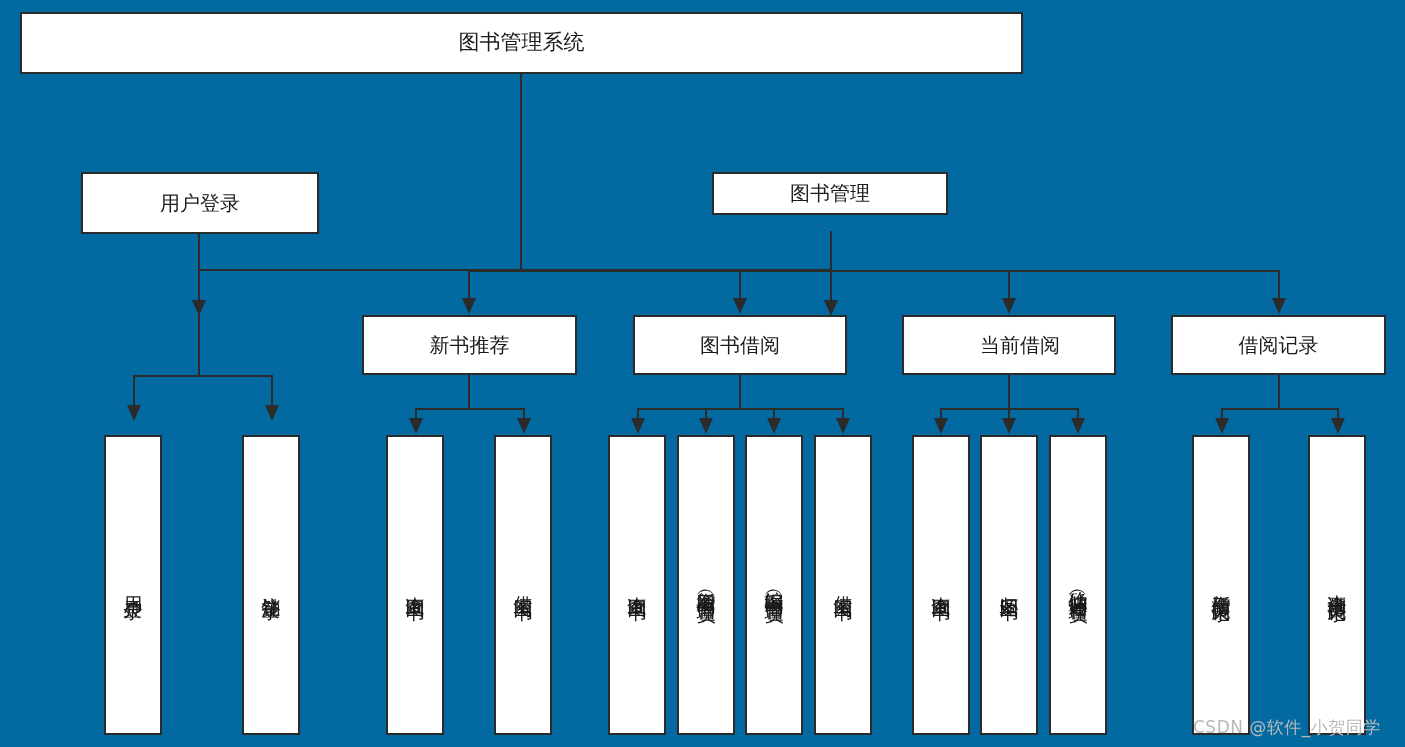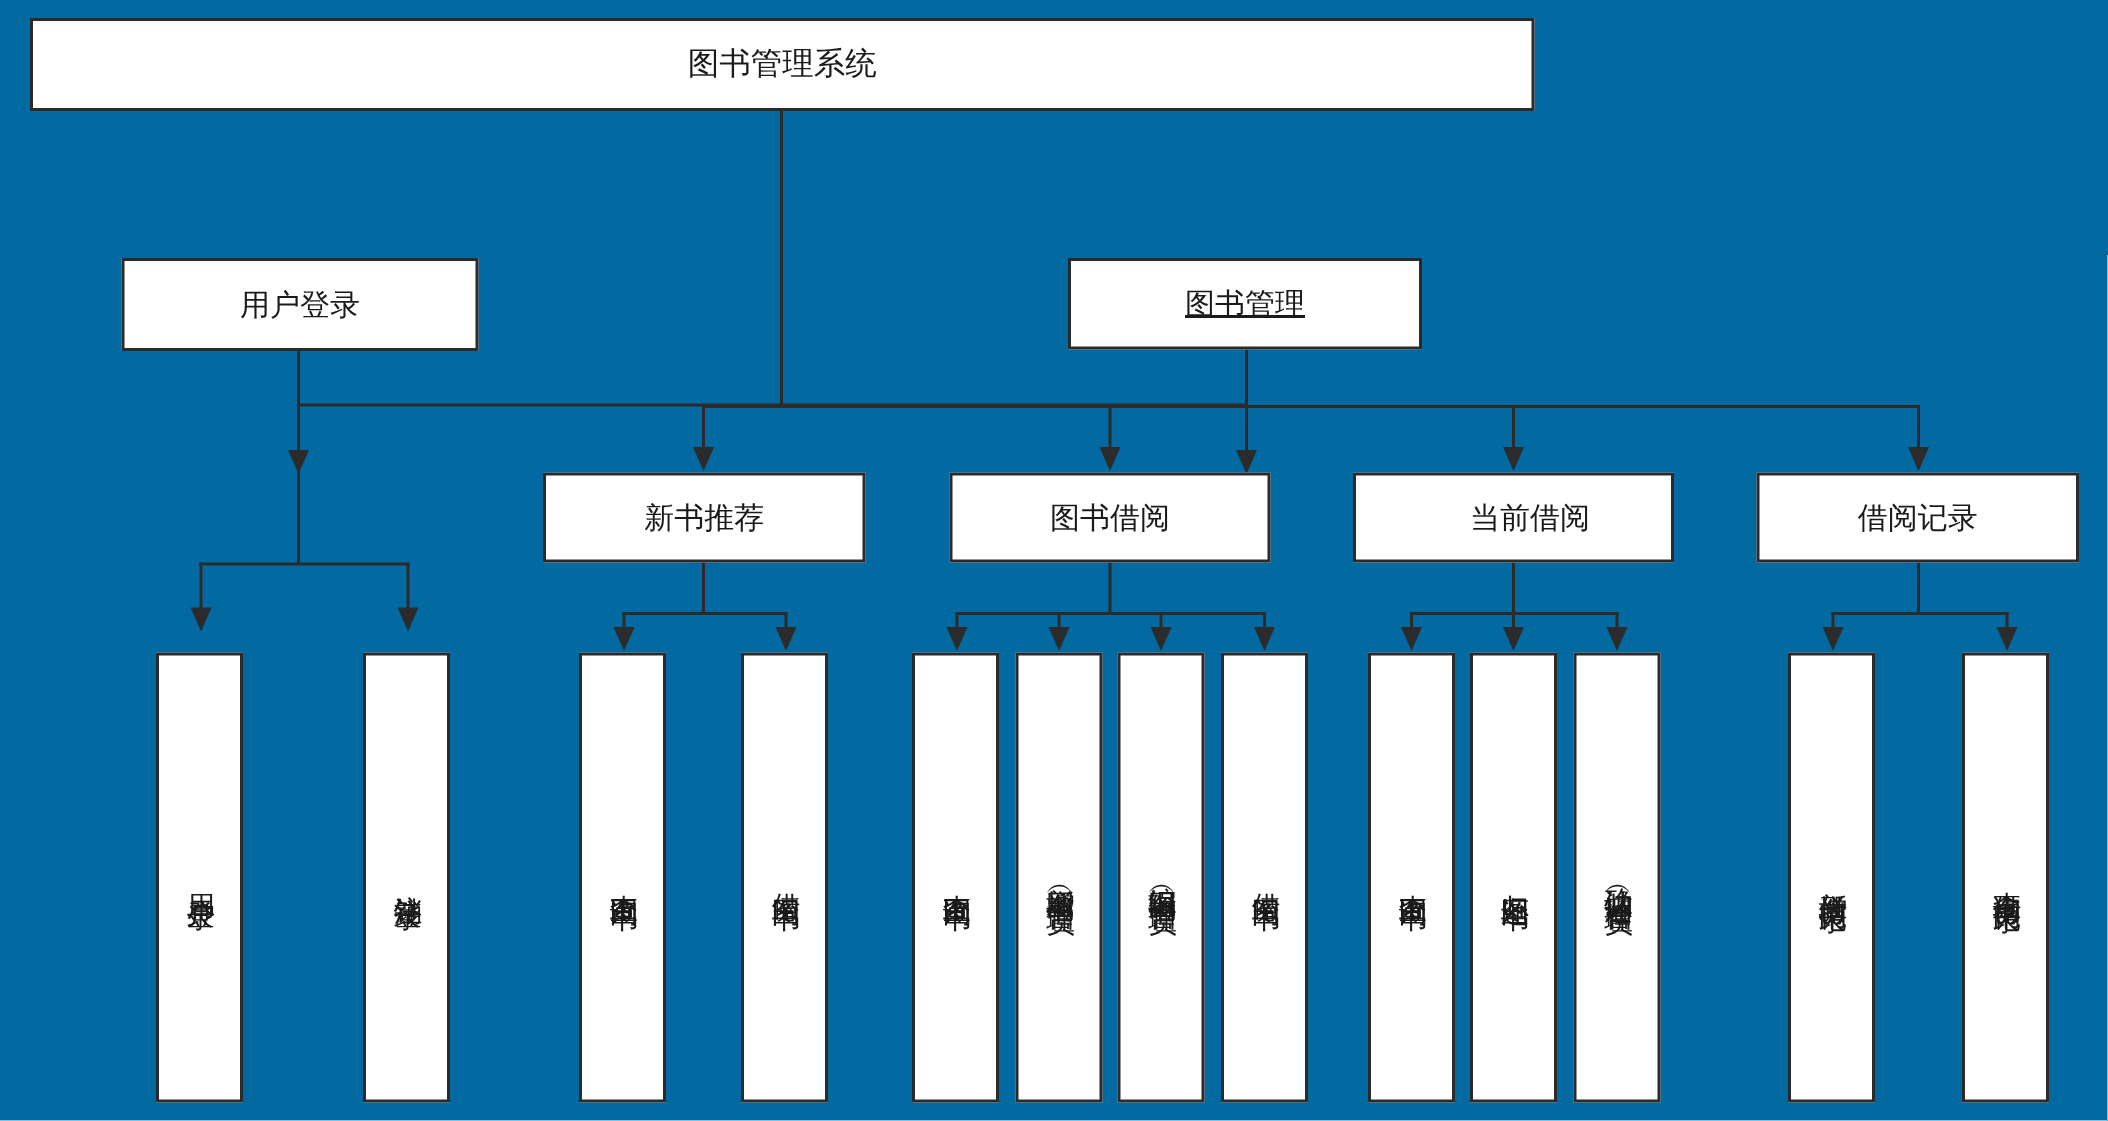--- a/index.html
+++ b/index.html
@@ -136,21 +136,21 @@
   <div class="arrow" style="left:1331px; top:418px;"></div>
 
   <div class="node root" style="left:20px; top:12px; width:1003px; height:62px;">
     <span class="lbl">图书管理系统</span>
   </div>
 
   <div class="node level1" style="left:81px; top:172px; width:238px; height:62px;">
     <span class="lbl">用户登录</span>
   </div>
 
-  <div class="node level1" style="left:712px; top:172px; width:236px; height:61px;text-decoration:underline;">
+  <div class="node level1" style="left:712px; top:172px; width:236px; height:43px;">
     <span class="lbl">图书管理</span>
   </div>
 
   <div class="node level2" style="left:362px; top:315px; width:215px; height:60px;">
     <span class="lbl">新书推荐</span>
   </div>
 
   <div class="node level2" style="left:633px; top:315px; width:214px; height:60px;">
     <span class="lbl">图书借阅</span>
   </div>
@@ -200,14 +200,15 @@
     <span class="lbl">确认归还（管理员）</span>
   </div>
 
   <div class="node leaf" style="left:1192px; top:435px; width:58px; height:300px;">
     <span class="lbl">新增借阅记录</span>
   </div>
   <div class="node leaf" style="left:1308px; top:435px; width:58px; height:300px;">
     <span class="lbl">查询借阅记录</span>
   </div>
 
+  <div id="watermark" style="left:1193px; top:716px;">CSDN @软件_小贺同学</div>
 
 </div>
 
 </body></html>

